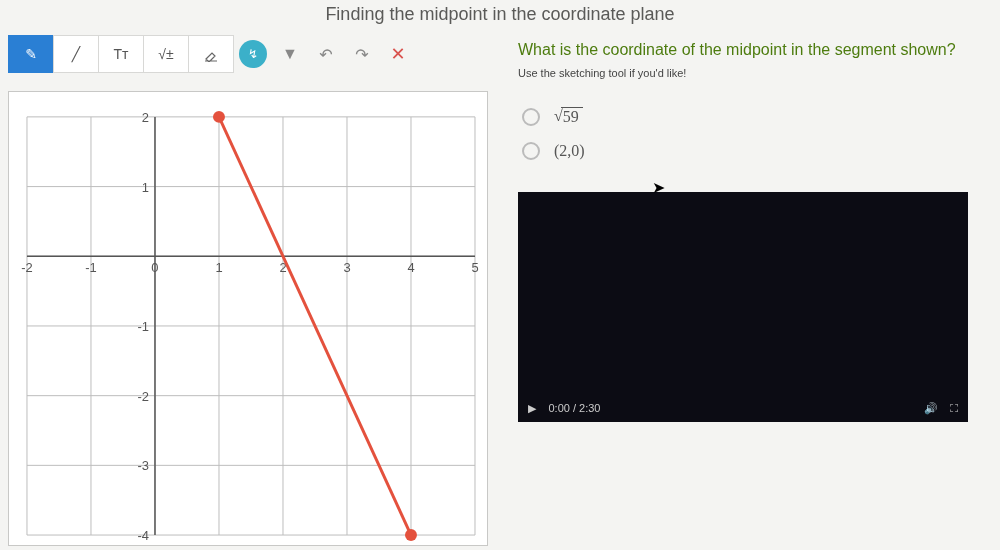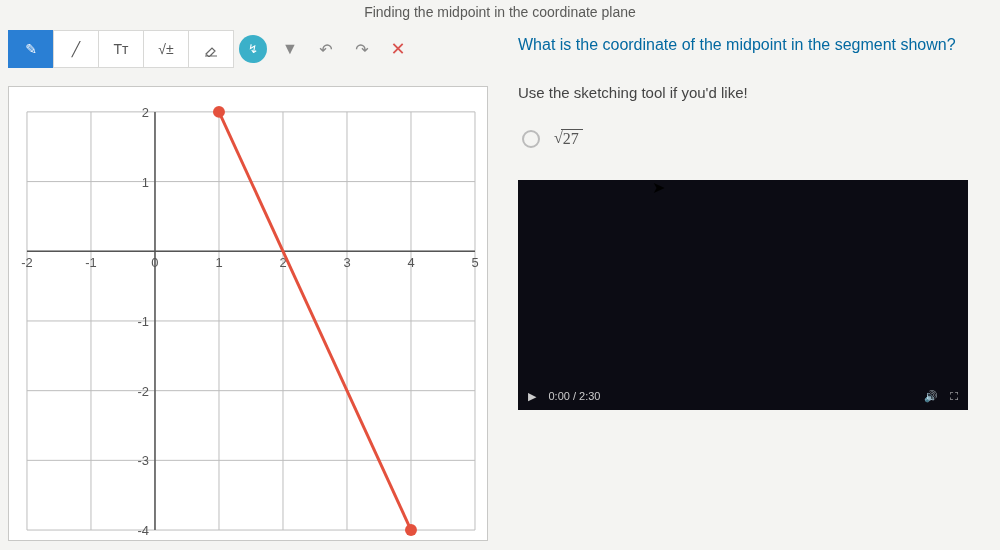--- a/index.html
+++ b/index.html
@@ -6,21 +6,21 @@
     body {
       font-family: -apple-system, BlinkMacSystemFont, "Segoe UI", Arial, sans-serif;
       background: #f4f4f2;
       width: 1000px;
       height: 550px;
       overflow: hidden;
       color: #333;
     }
     .page-title {
       text-align: center;
-      font-size: 14px;
+      font-size: 18px;
       color: #5a5a58;
       padding: 4px 0 10px;
       font-weight: 400;
     }
     .main {
       display: flex;
       padding: 0 8px;
     }
     .left-col {
       width: 490px;
@@ -85,26 +85,26 @@
       height: 455px;
       position: relative;
     }
     .graph-svg { width: 100%; height: 100%; display:block;}
     .right-col {
       flex: 1;
       padding-left: 20px;
     }
     .question {
       font-size: 16px;
-      color: #0369a1;
-      margin-bottom: 30px;
+      color: #4d7c0f;
+      margin-bottom: 8px;
       padding-top: 6px;
     }
     .hint {
-      font-size: 15px;
+      font-size: 11px;
       color: #444;
       margin-bottom: 20px;
     }
     .options { margin-bottom: 24px; }
     .option {
       display: flex;
       align-items: center;
       gap: 14px;
       padding: 8px 4px;
       font-size: 16px;
@@ -224,21 +224,25 @@
     </div>
   </div>
 
   <div class="right-col">
     <div class="question">What is the coordinate of the midpoint in the segment shown?</div>
     <div class="hint">Use the sketching tool if you'd like!</div>
 
     <div class="options" id="options-container">
         <div class="option">
           <div class="radio-circle"></div>
-          <span><span class="sqrt-wrap">√<span class="sqrt-bar">27</span></span></span>
+          <span><span class="sqrt-wrap">√<span class="sqrt-bar">59</span></span></span>
+        </div>
+        <div class="option">
+          <div class="radio-circle"></div>
+          <span>(2,0)</span>
         </div>
       </div>
 
     <div class="video-box">
       <div class="video-controls">
         <span>▶</span>
         <span>0:00 / 2:30</span>
         <span style="flex:1"></span>
         <span>🔊</span>
         <span>⛶</span>

